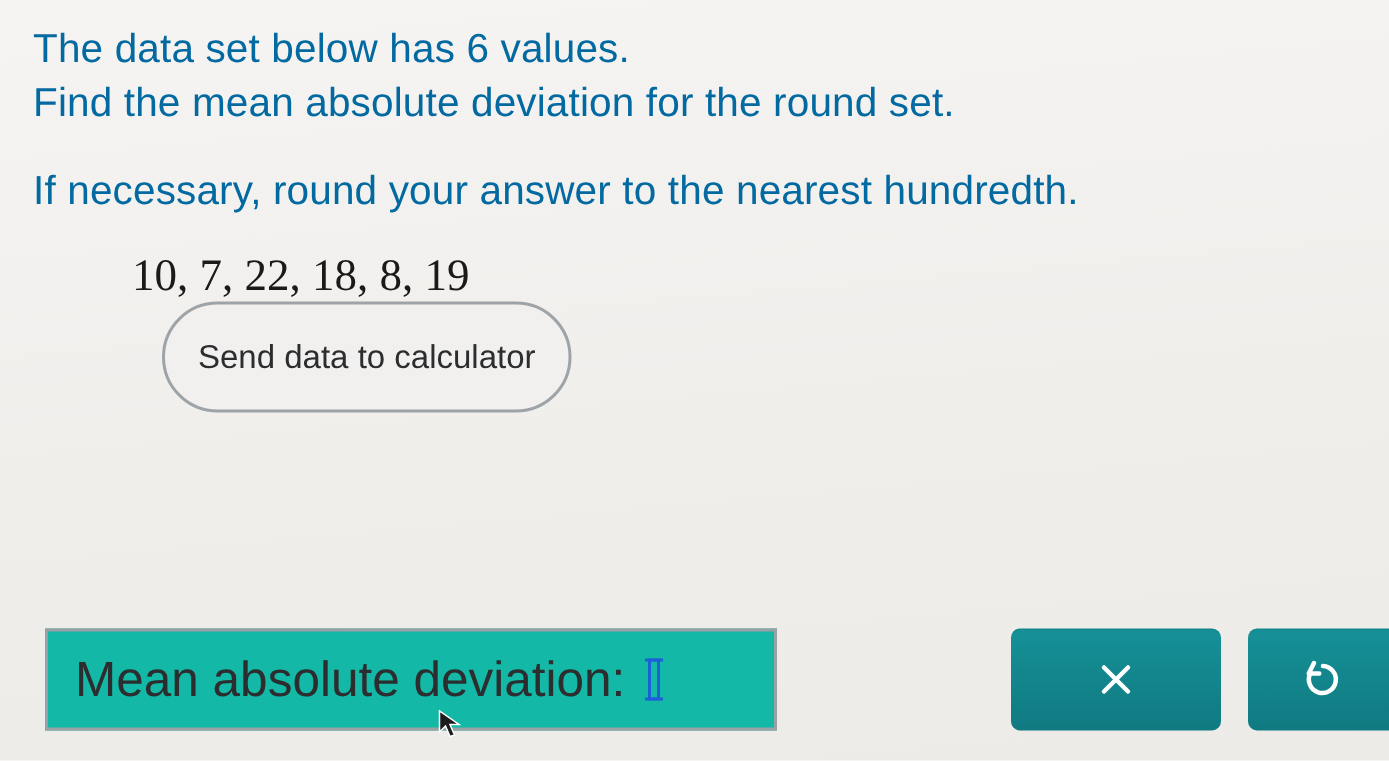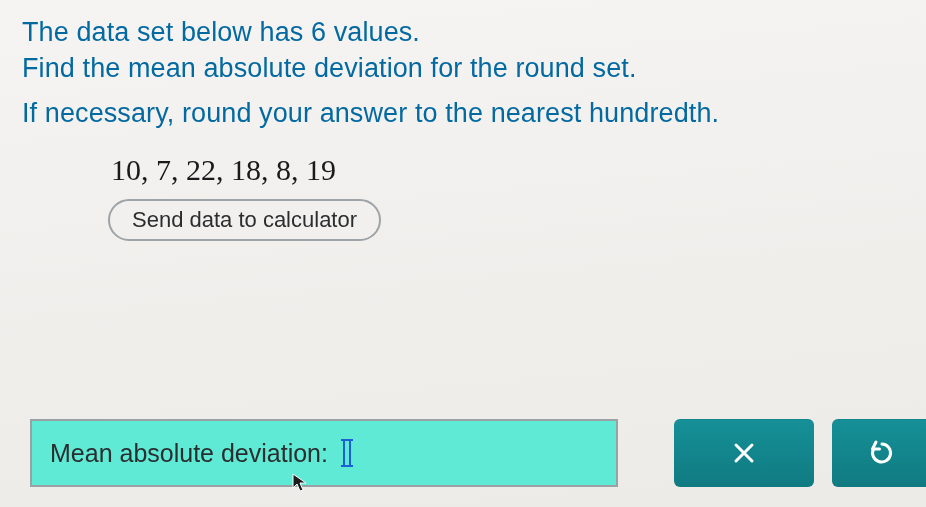--- a/index.html
+++ b/index.html
@@ -12,54 +12,53 @@
     padding: 14px 22px 0 22px;
     position: relative;
     overflow: hidden;
   }
   .prompt-line {
     font-size: 27px;
     line-height: 1.35;
     color: #0369a1;
     letter-spacing: 0.1px;
   }
-  .prompt-block2 { margin-top: 8px; }
+  .prompt-block2 { margin-top: 22px; }
   .data-row {
     margin-top: 22px;
-    margin-left: 89px;
+    margin-left: 66px;
     font-family: "Times New Roman", Times, serif;
     font-size: 30px;
     color: #1a1a1a;
   }
   .send-btn {
     display: inline-flex;
     align-items: center;
-    margin-top: 12px;
     margin-left: 86px;
-    padding: 8px 22px;
+    padding: 24px 22px;
     border: 2px solid #9da3a6;
     border-radius: 999px;
     background: #f2f0ee;
     color: #2b2d2f;
     font-size: 22px;
     line-height: 1;
     cursor: pointer;
   }
   .answer-panel {
     position: absolute;
     left: 30px;
     bottom: 20px;
-    width: 588px;
+    width: 488px;
     height: 68px;
     border: 2px solid #9aa0a3;
-    background: #5eead4;
+    background: #14b8a6;
     display: flex;
     align-items: center;
     padding-left: 18px;
-    font-size: 25px;
+    font-size: 33px;
     color: #2b2d2f;
   }
   .answer-input-slot {
     display: inline-flex;
     align-items: center;
     justify-content: center;
     margin-left: 8px;
     width: 22px;
     height: 34px;
     position: relative;

